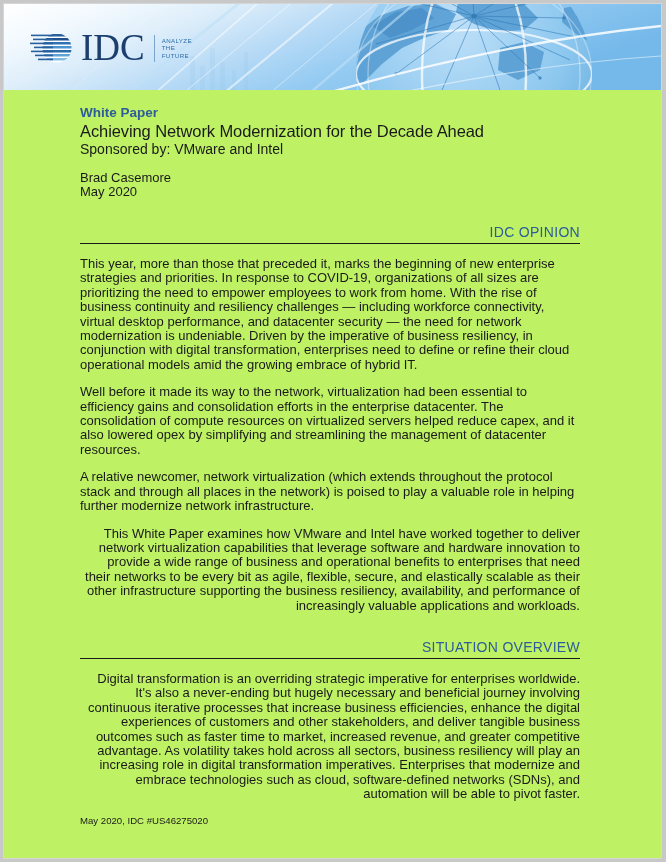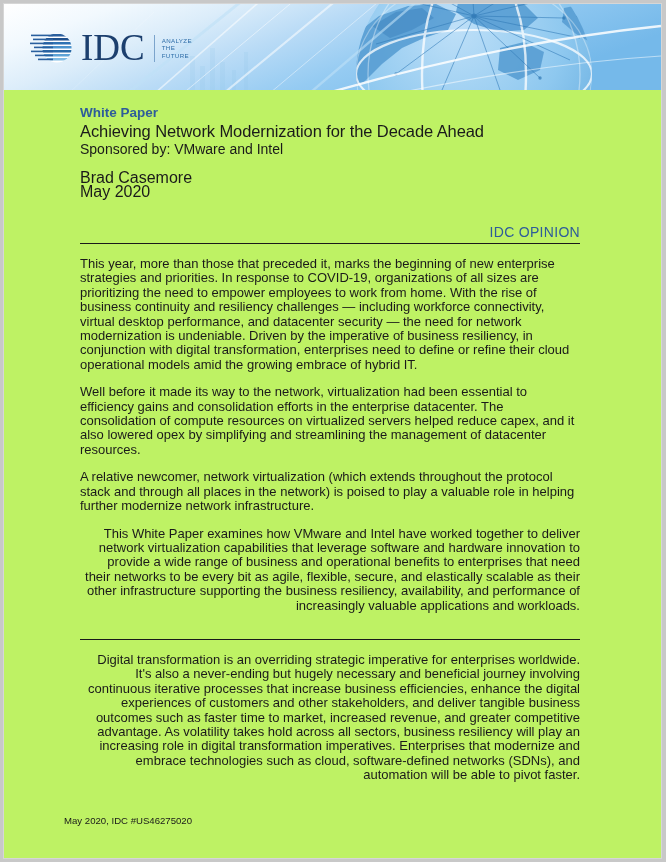--- a/index.html
+++ b/index.html
@@ -112,21 +112,21 @@
     line-height: 21px;
     letter-spacing: -0.1px;
   }
   .sponsor {
     color: #1a1a1a;
     font-size: 14px;
     line-height: 14px;
   }
   .byline {
     color: #1a1a1a;
-    font-size: 16px;
+    font-size: 13px;
     line-height: 13.5px;
     margin-top: 15px;
   }
   .byline div { white-space: nowrap; }
 
   .section { margin-top: 26px; }
   .section-heading {
     color: #2E5C9A;
     font-size: 14px;
     line-height: 16px;
@@ -143,21 +143,21 @@
     color: #1a1a1a;
     font-size: 13px;
     line-height: 14.4px;
     text-align: left;
     margin-bottom: 12px;
   }
   .para:last-child { margin-bottom: 0; text-align: right; }
 
   .footer {
     position: absolute;
-    left: 60px;
+    left: 76px;
     top: 810px;
     color: #1a1a1a;
     font-size: 9.6px;
     line-height: 13px;
   }
 </style>
 </head>
 <body>
 
 <div class="page">
@@ -315,20 +315,21 @@
     <div class="section">
       <div class="section-heading">IDC OPINION</div>
       <div class="section-rule"></div>
       <p class="para">This year, more than those that preceded it, marks the beginning of new enterprise strategies and priorities. In response to COVID-19, organizations of all sizes are prioritizing the need to empower employees to work from home. With the rise of business continuity and resiliency challenges — including workforce connectivity, virtual desktop performance, and datacenter security — the need for network modernization is undeniable. Driven by the imperative of business resiliency, in conjunction with digital transformation, enterprises need to define or refine their cloud operational models amid the growing embrace of hybrid IT.</p>
       <p class="para">Well before it made its way to the network, virtualization had been essential to efficiency gains and consolidation efforts in the enterprise datacenter. The consolidation of compute resources on virtualized servers helped reduce capex, and it also lowered opex by simplifying and streamlining the management of datacenter resources.</p>
       <p class="para">A relative newcomer, network virtualization (which extends throughout the protocol stack and through all places in the network) is poised to play a valuable role in helping further modernize network infrastructure.</p>
       <p class="para">This White Paper examines how VMware and Intel have worked together to deliver network virtualization capabilities that leverage software and hardware innovation to provide a wide range of business and operational benefits to enterprises that need their networks to be every bit as agile, flexible, secure, and elastically scalable as their other infrastructure supporting the business resiliency, availability, and performance of increasingly valuable applications and workloads.</p>
     </div>
 
     <div class="section">
+      <div class="section-heading">SITUATION OVERVIEW</div>
       <div class="section-rule"></div>
       <p class="para">Digital transformation is an overriding strategic imperative for enterprises worldwide. It's also a never-ending but hugely necessary and beneficial journey involving continuous iterative processes that increase business efficiencies, enhance the digital experiences of customers and other stakeholders, and deliver tangible business outcomes such as faster time to market, increased revenue, and greater competitive advantage. As volatility takes hold across all sectors, business resiliency will play an increasing role in digital transformation imperatives. Enterprises that modernize and embrace technologies such as cloud, software-defined networks (SDNs), and automation will be able to pivot faster.</p>
     </div>
 
   </div>
 
   <div class="footer">May 2020, IDC #US46275020</div>
 
 </div>
 

